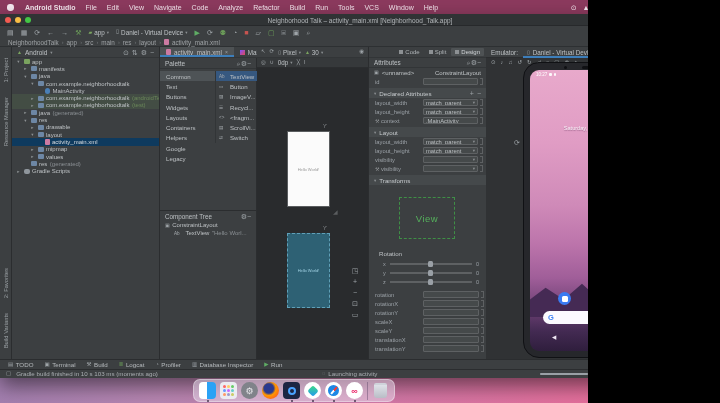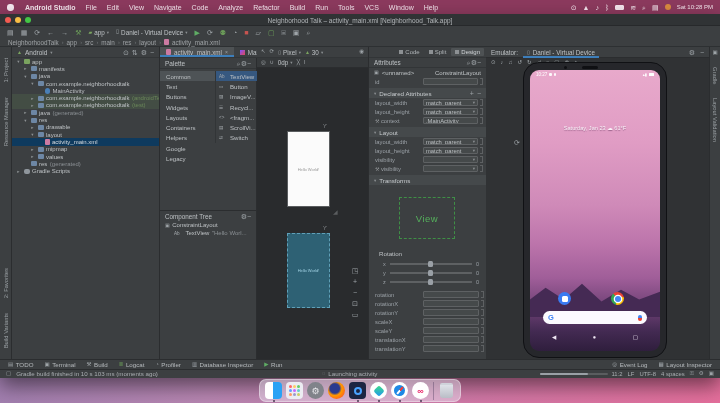--- a/index.html
+++ b/index.html
@@ -1,18 +1,18 @@
 <!DOCTYPE html>
 <html><head>
 <meta charset="utf-8">
 <style>
   *{box-sizing:border-box;margin:0;padding:0}
   html,body{width:720px;height:403px;overflow:hidden}
   body{font-family:"Liberation Sans",sans-serif;background:#000;position:relative}
-  #screen{position:absolute;inset:0;width:720px;height:403px;overflow:hidden;
+  #screen{position:absolute;inset:0;width:588px;height:403px;overflow:hidden;
     background:linear-gradient(100deg,#9a7cae,#b886b2 35%,#d278a6 70%,#e56f9c)}
   .ab{position:absolute}
   .ic{display:inline-block;line-height:1;color:#9ea4a8;font-size:7px}
 
   
   .menubar{left:0;top:0;width:720px;height:14px;background:#8c3a5e;display:flex;align-items:center;
     color:#f3e4ec;font-size:7px;padding:0 7px}
   .apple{width:7px;height:7px;background:#f5e9f0;border-radius:45%;margin-right:6px;flex:none}
   .mitem{padding:0 5px;white-space:nowrap}
   .mname{font-weight:bold;padding:0 5px}

